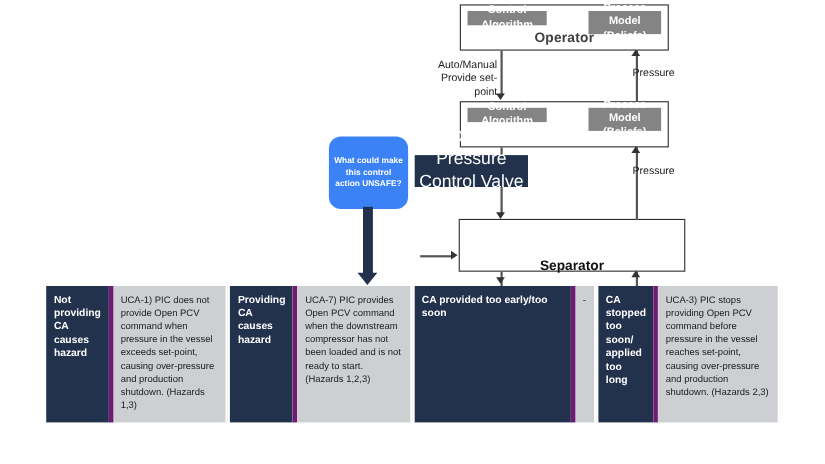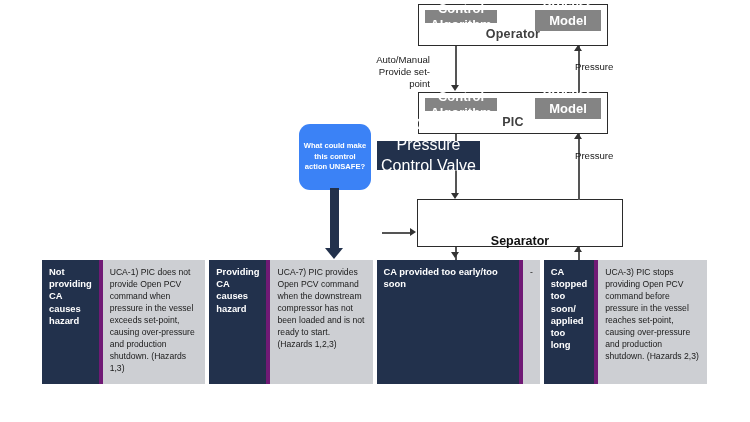--- a/index.html
+++ b/index.html
@@ -36,21 +36,21 @@
     text-align: center;
     font-size: 12.5px;
     font-weight: bold;
     letter-spacing: .2px;
     color: #404040;
   }
   .sub-box {
     position: absolute;
     background: #848484;
     color: #ffffff;
-    font-size: 13px;
+    font-size: 10px;
     font-weight: bold;
     line-height: 1.22;
     text-align: center;
     display: flex;
     align-items: center;
     justify-content: center;
     box-sizing: border-box;
     padding: 1px 4px;
   }
 
@@ -213,30 +213,29 @@
     <div class="sub-box sub-ca">Control Algorithm</div>
     <div class="sub-box sub-pm">Process Model
 (Beliefs)</div>
     <div class="block-title">Operator</div>
   </div>
 
   <div class="ctrl-block" id="pic-block">
     <div class="sub-box sub-ca">Control Algorithm</div>
     <div class="sub-box sub-pm">Process Model
 (Beliefs)</div>
-    <div class="block-title">PIC</div>
   </div>
 
   <div class="ctrl-block" id="separator-block">
     <div class="sep-title">Separator</div>
   </div>
 
   <div class="vline" style="left:455px; top:46px; height:40px;"></div>
   <div class="arrowhead-down" style="left:451px; top:85px;"></div>
-  <div class="edge-label" style="left:376px; top:54px; text-align:right; width:54px;">Auto/Manual
+  <div class="edge-label" style="left:398px; top:54px; text-align:right; width:54px;">Auto/Manual
 Provide set-point</div>
 
   <div class="vline" style="left:578px; top:46px; height:46px;"></div>
   <div class="arrowhead-up" style="left:574px; top:45px;"></div>
   <div class="edge-label" style="left:575px; top:61px;">Pressure</div>
 
   <div class="vline" style="left:455px; top:134px; height:62px;"></div>
   <div class="arrowhead-down" style="left:451px; top:193px;"></div>
 
   <div id="pcv-label">Open Pressure

